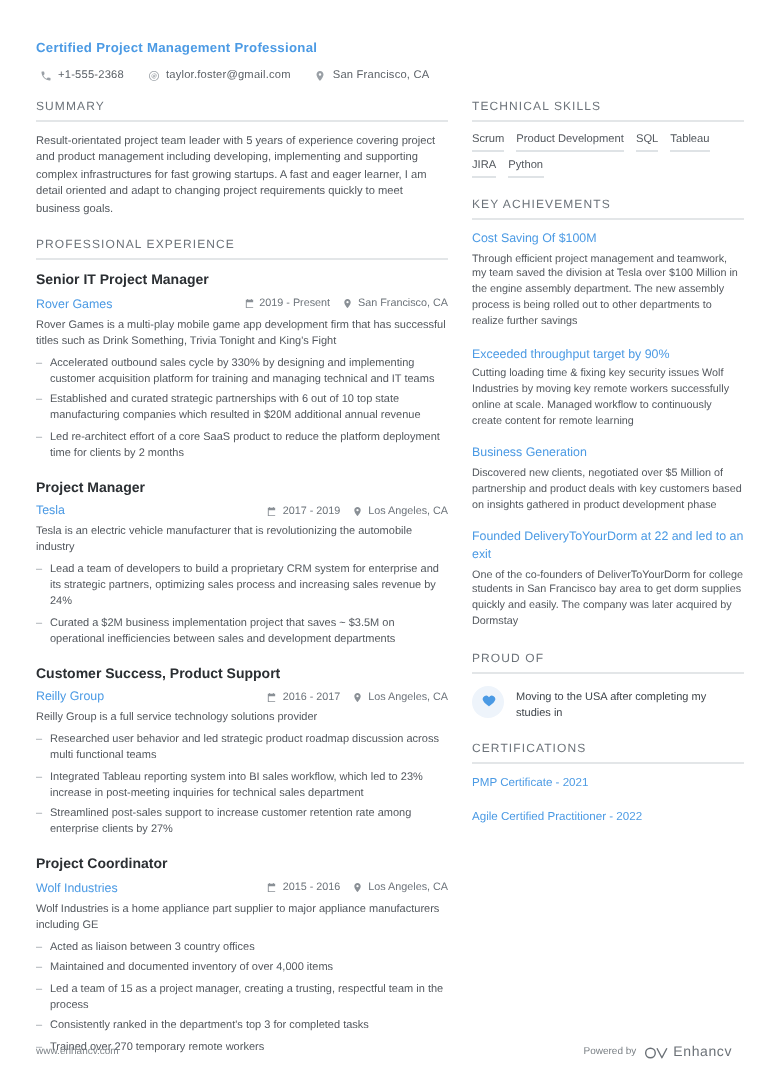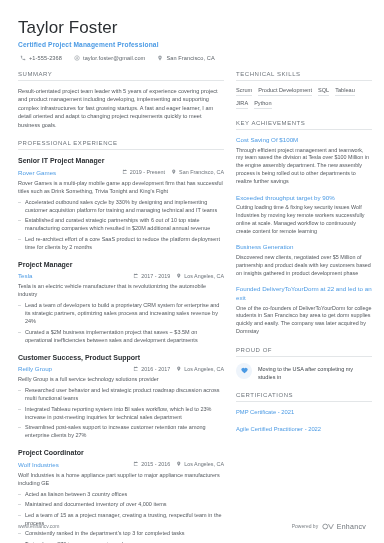--- a/index.html
+++ b/index.html
@@ -105,21 +105,20 @@
   .brandmark { display: flex; align-items: center; gap: 2.5px; }
   .brandmark svg { width: 12px; height: 7px; display:block; }
   .brandname { font-size: 7px; color: #6b7177; letter-spacing: .3px; }
 </style>
 </head>
 <body>
 
 <div class="page">
 
   <div class="header">
-    <div class="name">Taylor Foster</div>
     <div class="role">Certified Project Management Professional</div>
     <div class="contact">
 
       <div class="contact-item">
         <span class="cicon">
           <svg viewBox="0 0 24 24">
               <path d="M6.6 10.8c1.4 2.8 3.8 5.1 6.6 6.6l2.2-2.2c.3-.3.7-.4 1-.2 1.1.4 2.4.6 3.6.6.6 0 1 .4 1 1V20c0 .6-.4 1-1 1C10.6 21 3 13.4 3 4c0-.6.4-1 1-1h3.5c.6 0 1 .4 1 1 0 1.3.2 2.5.6 3.6.1.4 0 .8-.2 1l-2.3 2.2z"></path>
             </svg>
         </span>
         <span class="ctext">+1-555-2368</span>

